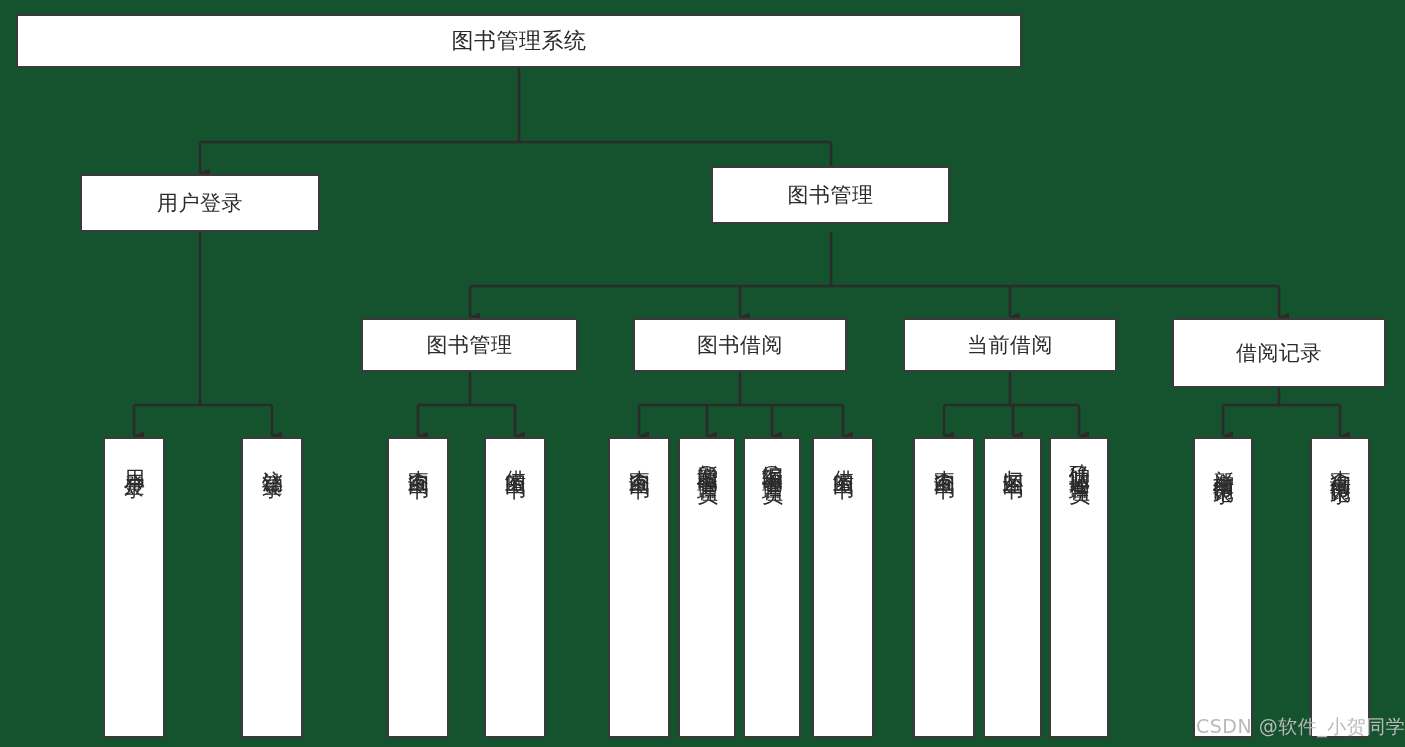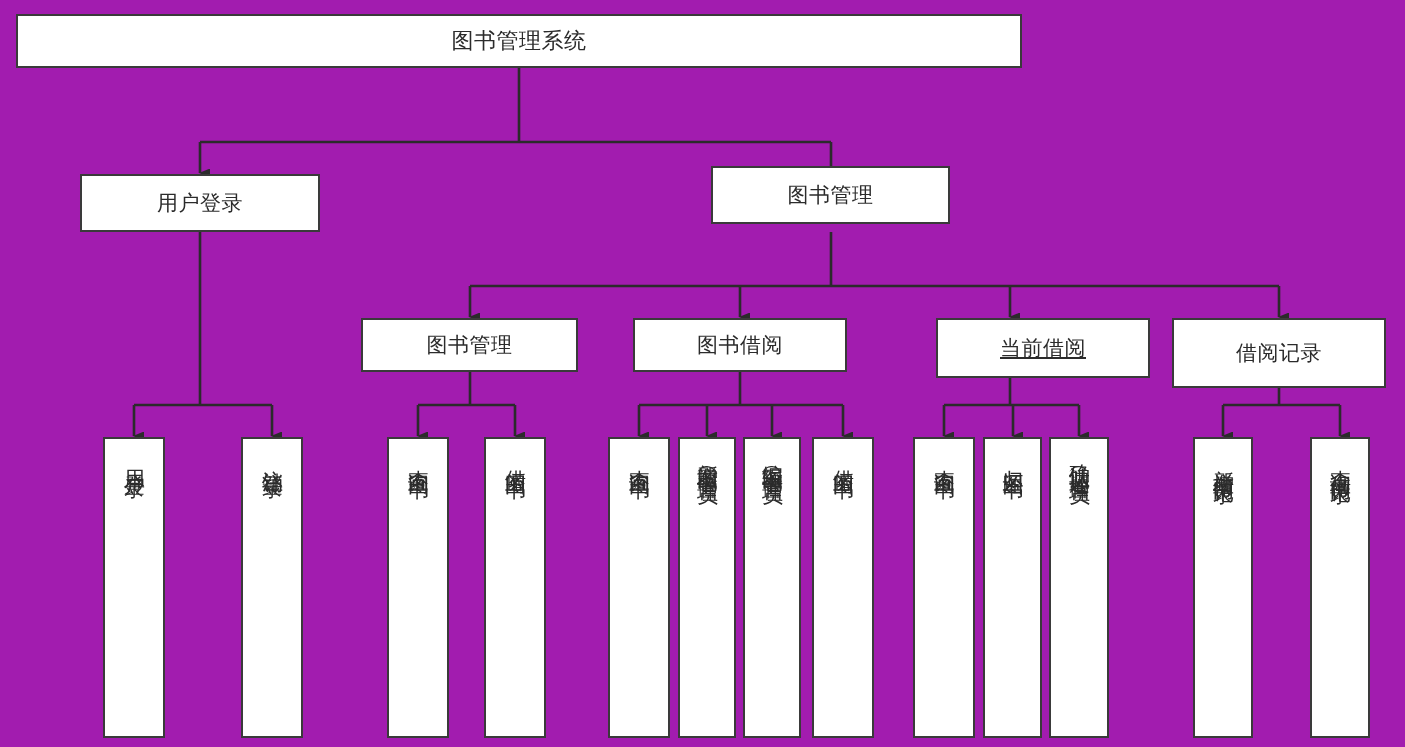--- a/index.html
+++ b/index.html
@@ -8,21 +8,21 @@
     padding: 0;
     background: #ffffff;
   }
   body {
     font-family: "DejaVu Sans", "Liberation Sans", sans-serif;
   }
   #canvas {
     position: relative;
     width: 1405px;
     height: 747px;
-    background: #a21caf;
+    background: #14532d;
     overflow: hidden;
   }
   svg.edges {
     position: absolute;
     left: 0;
     top: 0;
     width: 1405px;
     height: 747px;
     pointer-events: none;
   }
@@ -127,21 +127,21 @@
       </div>
       <div class="node horiz" style="left: 711px; top: 166px; width: 239px; height: 58px;">
         <span class="lbl">图书管理</span>
       </div>
       <div class="node horiz" style="left: 361px; top: 318px; width: 217px; height: 54px;">
         <span class="lbl">图书管理</span>
       </div>
       <div class="node horiz" style="left: 633px; top: 318px; width: 214px; height: 54px;">
         <span class="lbl">图书借阅</span>
       </div>
-      <div class="node horiz" style="left: 936px; top: 318px; width: 214px; height: 60px; text-decoration: underline;">
+      <div class="node horiz" style="left: 903px; top: 318px; width: 214px; height: 54px;">
         <span class="lbl">当前借阅</span>
       </div>
       <div class="node horiz" style="left: 1172px; top: 318px; width: 214px; height: 70px;">
         <span class="lbl">借阅记录</span>
       </div>
       <div class="node vert" style="left: 103px; top: 437px; width: 62px; height: 301px;">
         <span class="lbl">用户登录</span>
       </div>
       <div class="node vert" style="left: 241px; top: 437px; width: 62px; height: 301px;">
         <span class="lbl">注销登录</span>
@@ -173,13 +173,14 @@
       <div class="node vert tall" style="left: 1049px; top: 437px; width: 60px; height: 301px;">
         <span class="lbl">确认归还（管理员）</span>
       </div>
       <div class="node vert" style="left: 1193px; top: 437px; width: 60px; height: 301px;">
         <span class="lbl">新增借阅记录</span>
       </div>
       <div class="node vert" style="left: 1310px; top: 437px; width: 60px; height: 301px;">
         <span class="lbl">查询借阅记录</span>
       </div>
     </div>
+  <div class="watermark" style="left:1196px; top:714px;">CSDN @软件_小贺同学</div>
 </div>
 
 </body></html>

